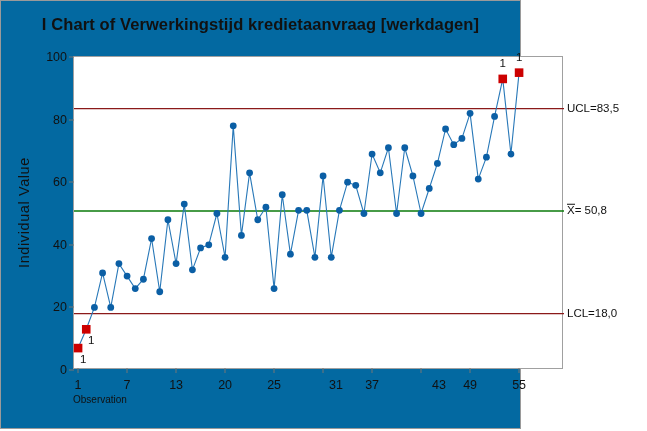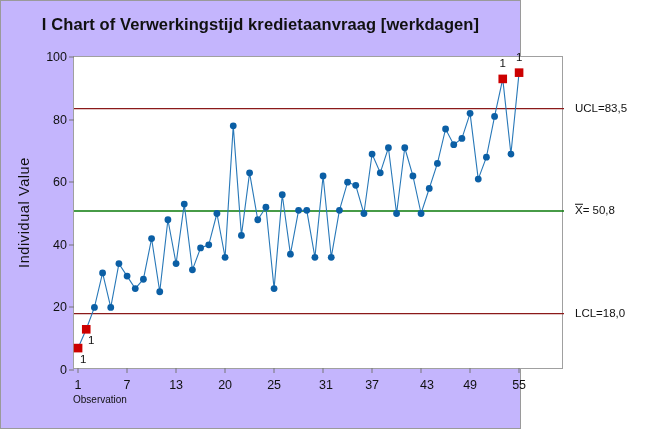--- a/index.html
+++ b/index.html
@@ -6,21 +6,21 @@
   body{
     width:647px;height:431px;
     background:#ffffff;
     font-family:"Liberation Sans", sans-serif;
     overflow:hidden;
   }
   #figure{
     position:relative;
     width:521px;height:429px;
     border:1px solid #9a9a9a;
-    background:#c4b5fd;
+    background:#0369a1;
     box-sizing:border-box;
     padding-left:44px;
   }
   #chart-title{
     position:absolute;
     left:0;right:0;top:14px;
     text-align:center;
     font-size:16.5px;
     font-weight:bold;
     color:#111111;
@@ -91,21 +91,20 @@
     color:#111;
   }
   
   .limit-label{
     position:absolute;
     left:566px;
     transform:translateY(-50%);
     font-size:11.5px;
     color:#111;
     white-space:nowrap;
-    margin-left:8px;
   }
   
   .viol-label{
     position:absolute;
     font-size:11.5px;
     color:#111;
     transform:translateX(-50%);
     white-space:nowrap;
   }
 </style>
@@ -203,25 +202,25 @@
         <div class="xtick" style="left: 4.08333px;">1</div>
         <div class="xtick-mark" style="left: 53.0833px;"></div>
         <div class="xtick" style="left: 53.0833px;">7</div>
         <div class="xtick-mark" style="left: 102.083px;"></div>
         <div class="xtick" style="left: 102.083px;">13</div>
         <div class="xtick-mark" style="left: 151.083px;"></div>
         <div class="xtick" style="left: 151.083px;">20</div>
         <div class="xtick-mark" style="left: 200.083px;"></div>
         <div class="xtick" style="left: 200.083px;">25</div>
         <div class="xtick-mark" style="left: 249.083px;"></div>
-        <div class="xtick" style="left: 252px;">31</div>
+        <div class="xtick" style="left: 262px;">31</div>
         <div class="xtick-mark" style="left: 298.083px;"></div>
         <div class="xtick" style="left: 298.083px;">37</div>
         <div class="xtick-mark" style="left: 347.083px;"></div>
-        <div class="xtick" style="left: 353px;">43</div>
+        <div class="xtick" style="left: 365px;">43</div>
         <div class="xtick-mark" style="left: 396.083px;"></div>
         <div class="xtick" style="left: 396.083px;">49</div>
         <div class="xtick-mark" style="left: 445.083px;"></div>
         <div class="xtick" style="left: 445.083px;">55</div>
       </div>
     <div id="viol-labels">
         <div class="viol-label" style="left: 9.08333px; top: 296.09px;">1</div>
         <div class="viol-label" style="left: 17.25px; top: 277.31px;">1</div>
         <div class="viol-label" style="left: 428.75px; top: -0.09px;">1</div>
         <div class="viol-label" style="left: 445.083px; top: -6.35px;">1</div>

